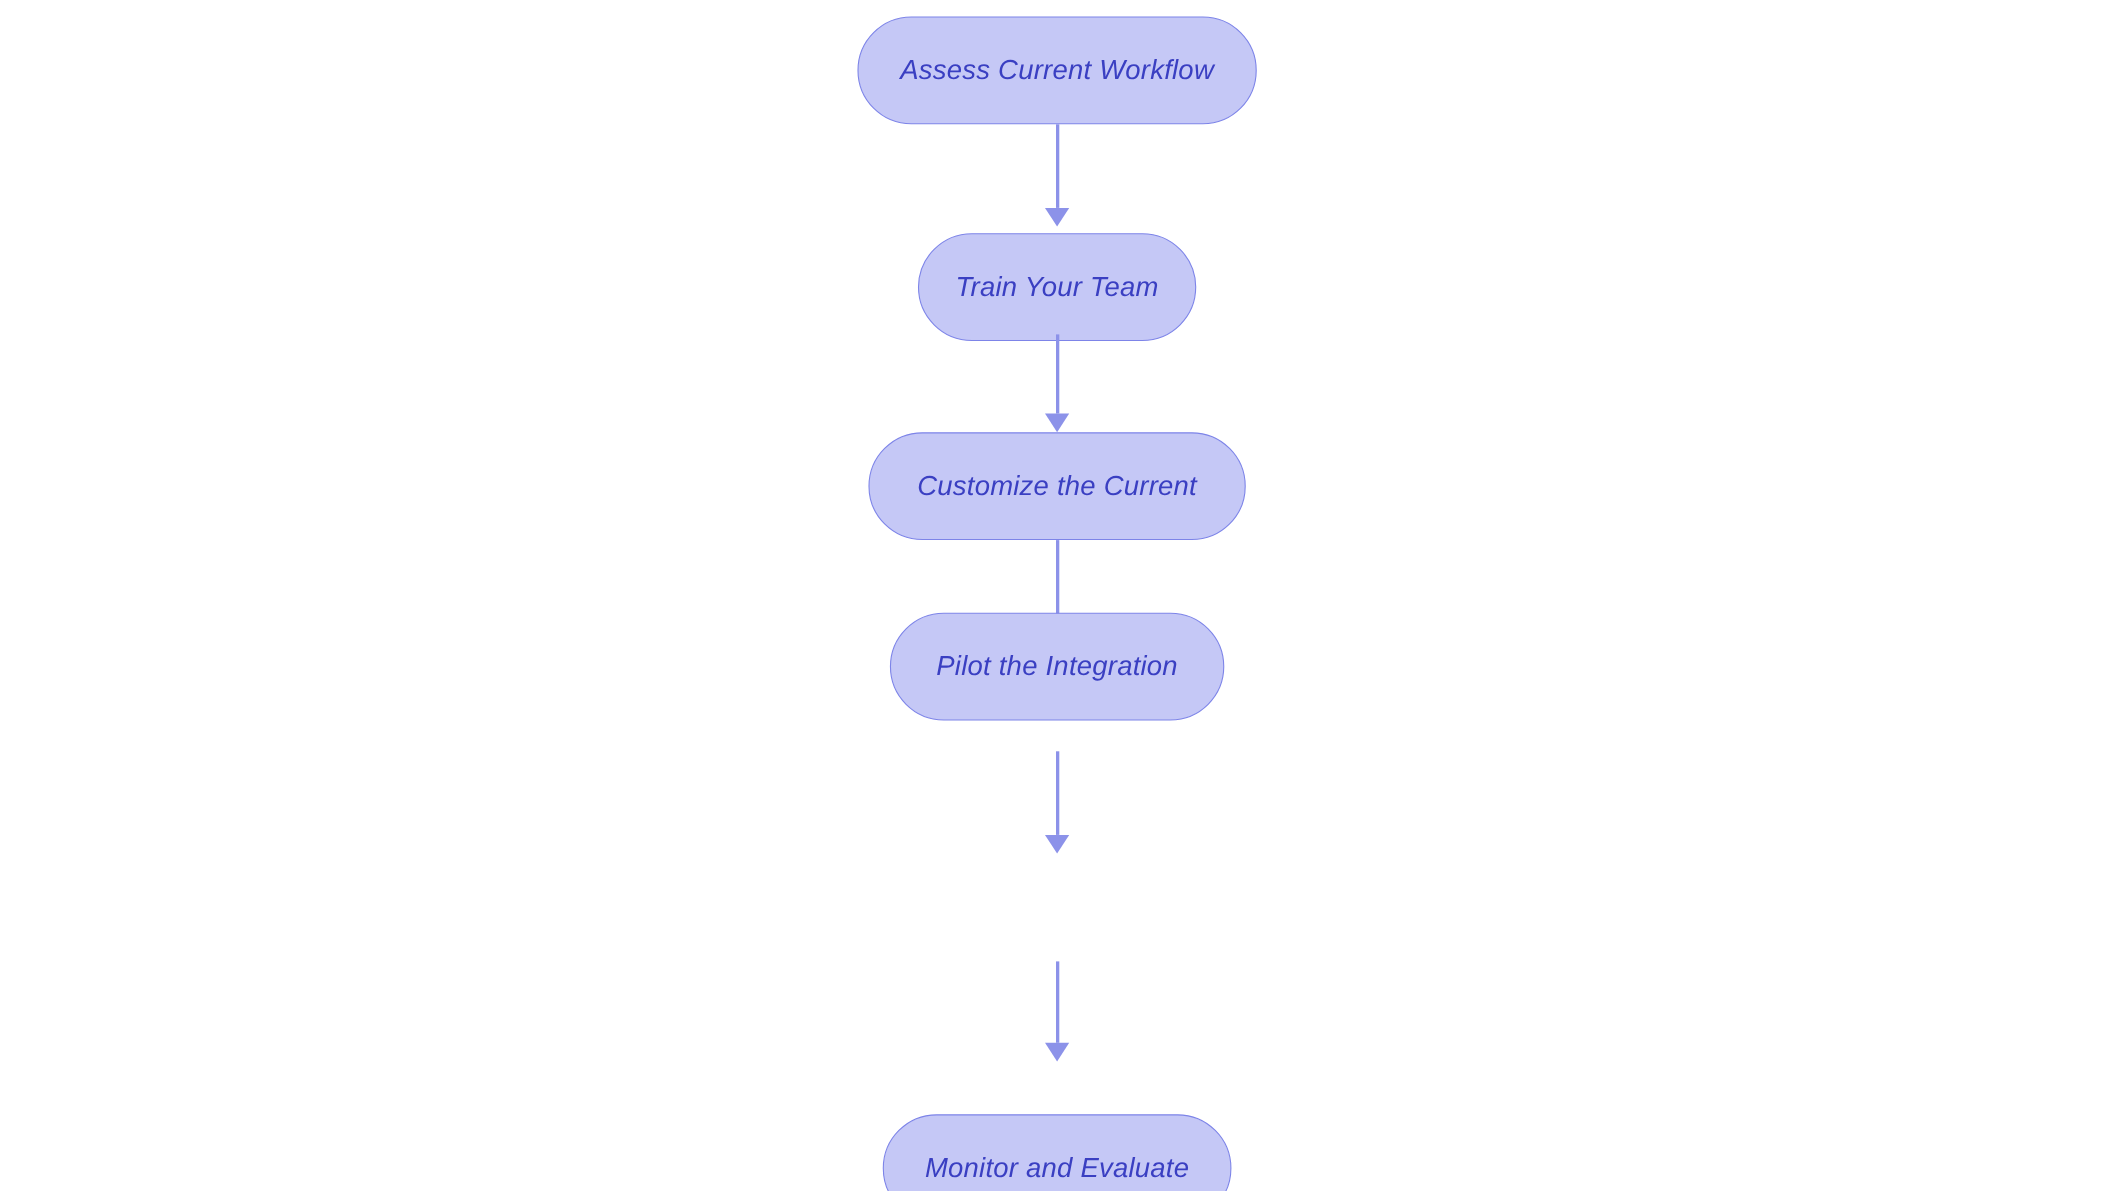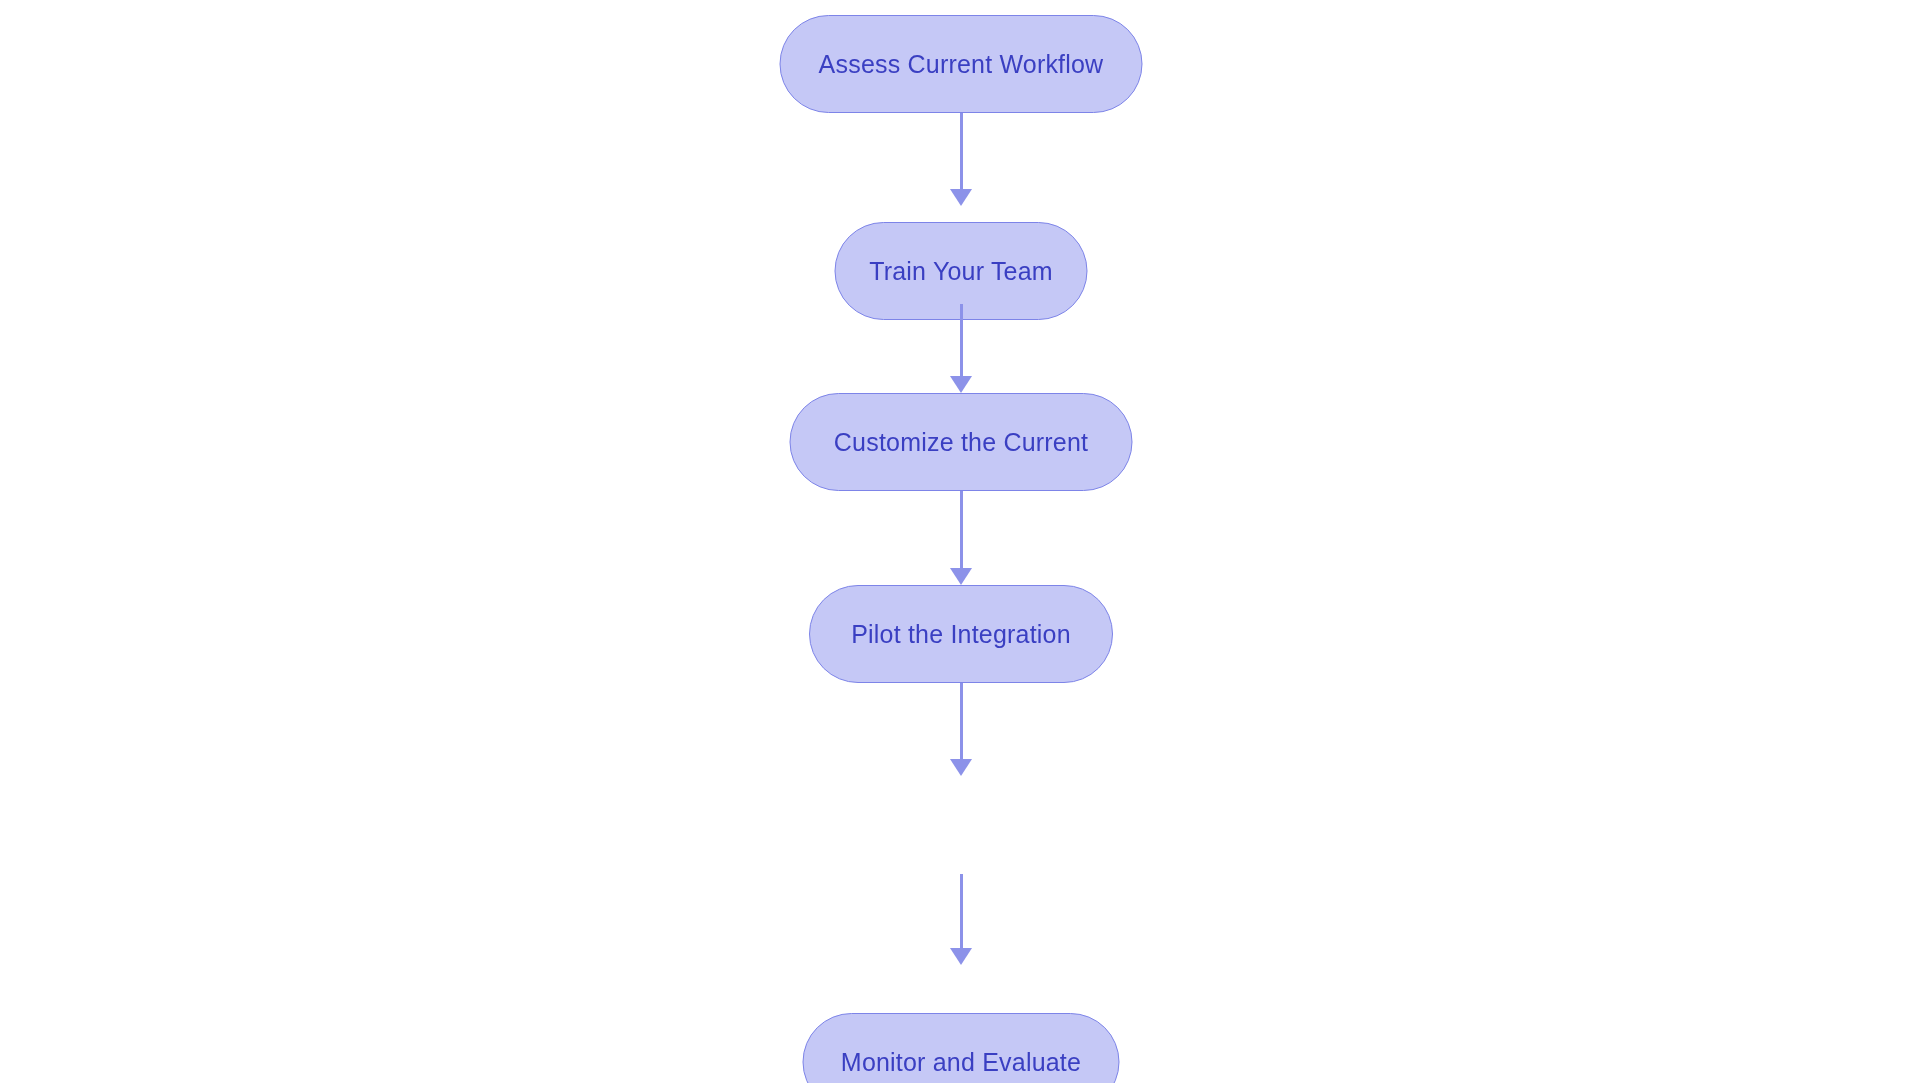--- a/index.html
+++ b/index.html
@@ -27,20 +27,21 @@
     border-radius: 49px;
     background: var(--node-fill, #c5c8f6);
     border: 1.6px solid var(--node-border, #7d84e8);
     color: var(--node-text, #3a3fc2);
     display: flex;
     align-items: center;
     justify-content: center;
     font-size: 25px;
     letter-spacing: 0.2px;
     white-space: nowrap;
+    font-style: italic;
   }
   .flow-arrow {
     position: absolute;
     left: 961px;
     transform: translateX(-50%);
     display: flex;
     flex-direction: column;
     align-items: center;
   }
   .arrow-stem {
@@ -63,39 +64,39 @@
 
   <div class="flow-node" style="top:15px; width:363px;">
     <span>Assess Current Workflow</span>
   </div>
 
   <div class="flow-arrow" style="top:113px; height:93px;">
     <div class="arrow-stem"></div>
     <div class="arrow-head"></div>
   </div>
 
-  <div class="flow-node" style="top:222px; width:253px;">
+  <div class="flow-node" style="top:212px; width:253px;">
     <span>Train Your Team</span>
   </div>
 
   <div class="flow-arrow" style="top:304px; height:89px;">
     <div class="arrow-stem"></div>
     <div class="arrow-head"></div>
   </div>
 
   <div class="flow-node" style="top:393px; width:343px;">
     <span>Customize the Current</span>
   </div>
 
   <div class="flow-arrow" style="top:491px; height:94px;">
     <div class="arrow-stem"></div>
     <div class="arrow-head"></div>
   </div>
 
-  <div class="flow-node" style="top:585px; width:304px;">
+  <div class="flow-node" style="top:557px; width:304px;">
     <span>Pilot the Integration</span>
   </div>
 
   <div class="flow-arrow" style="top:683px; height:93px;">
     <div class="arrow-stem"></div>
     <div class="arrow-head"></div>
   </div>
 
 
   <div class="flow-arrow" style="top:874px; height:91px;">

